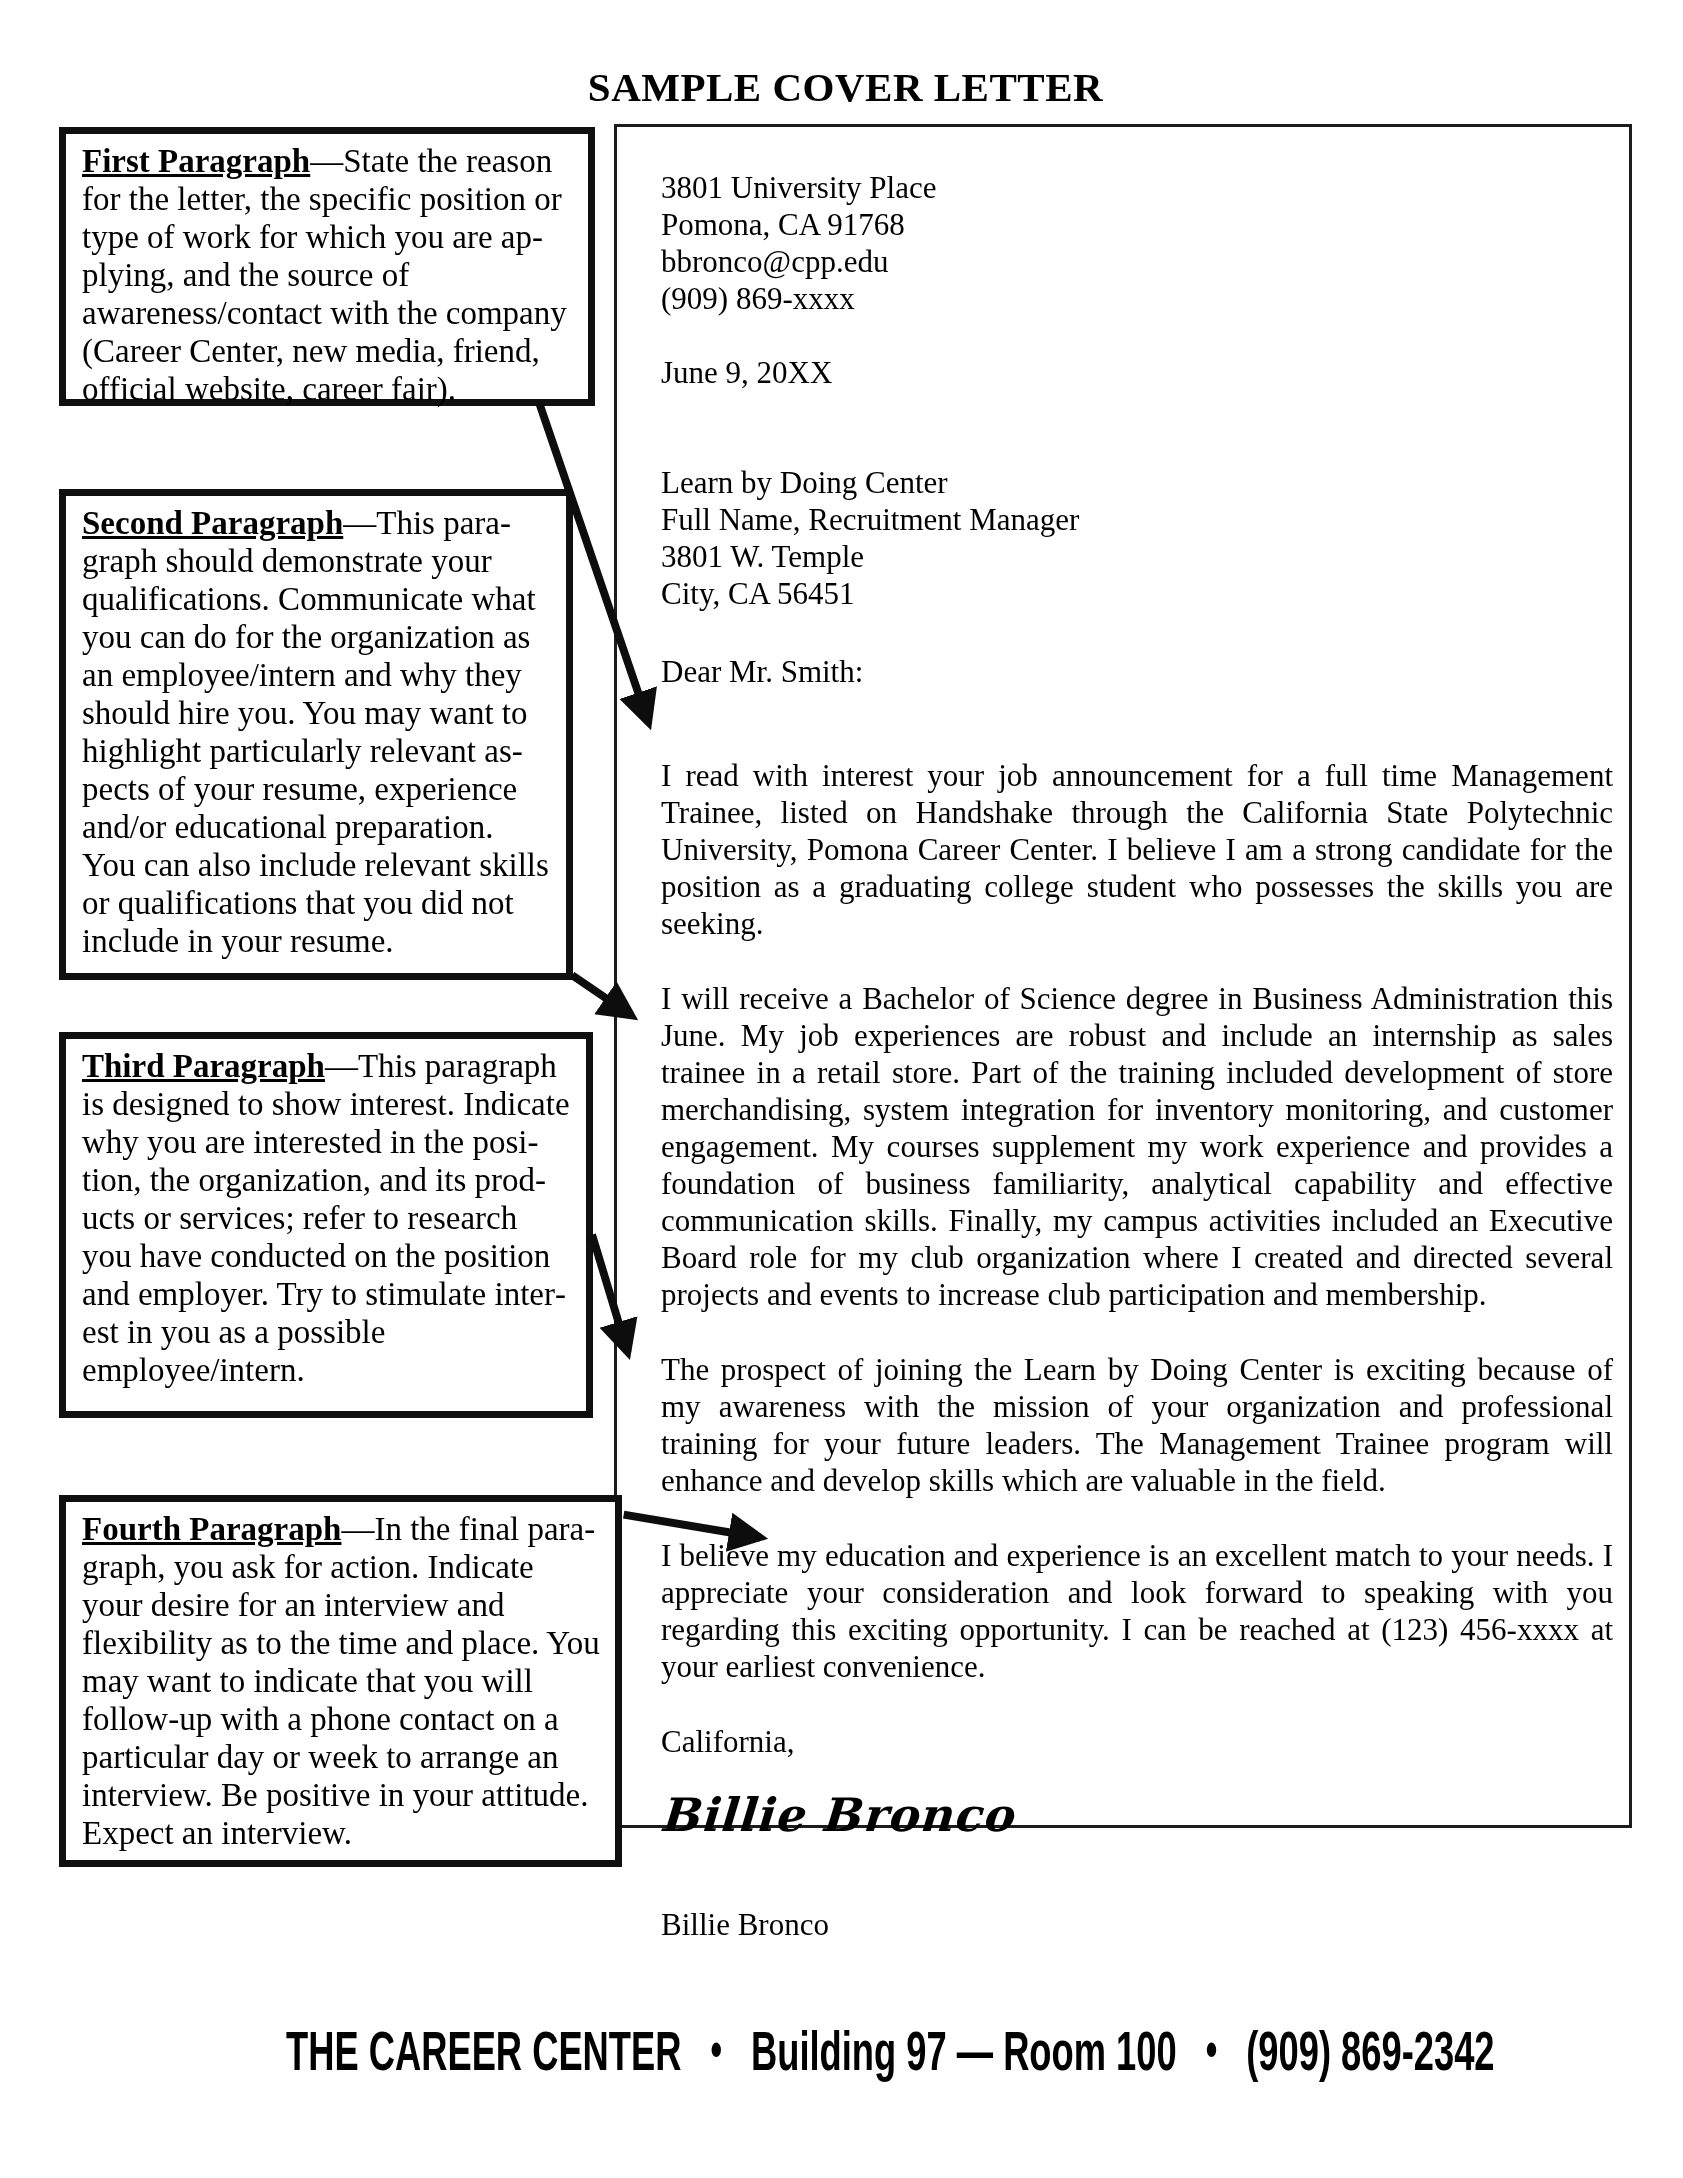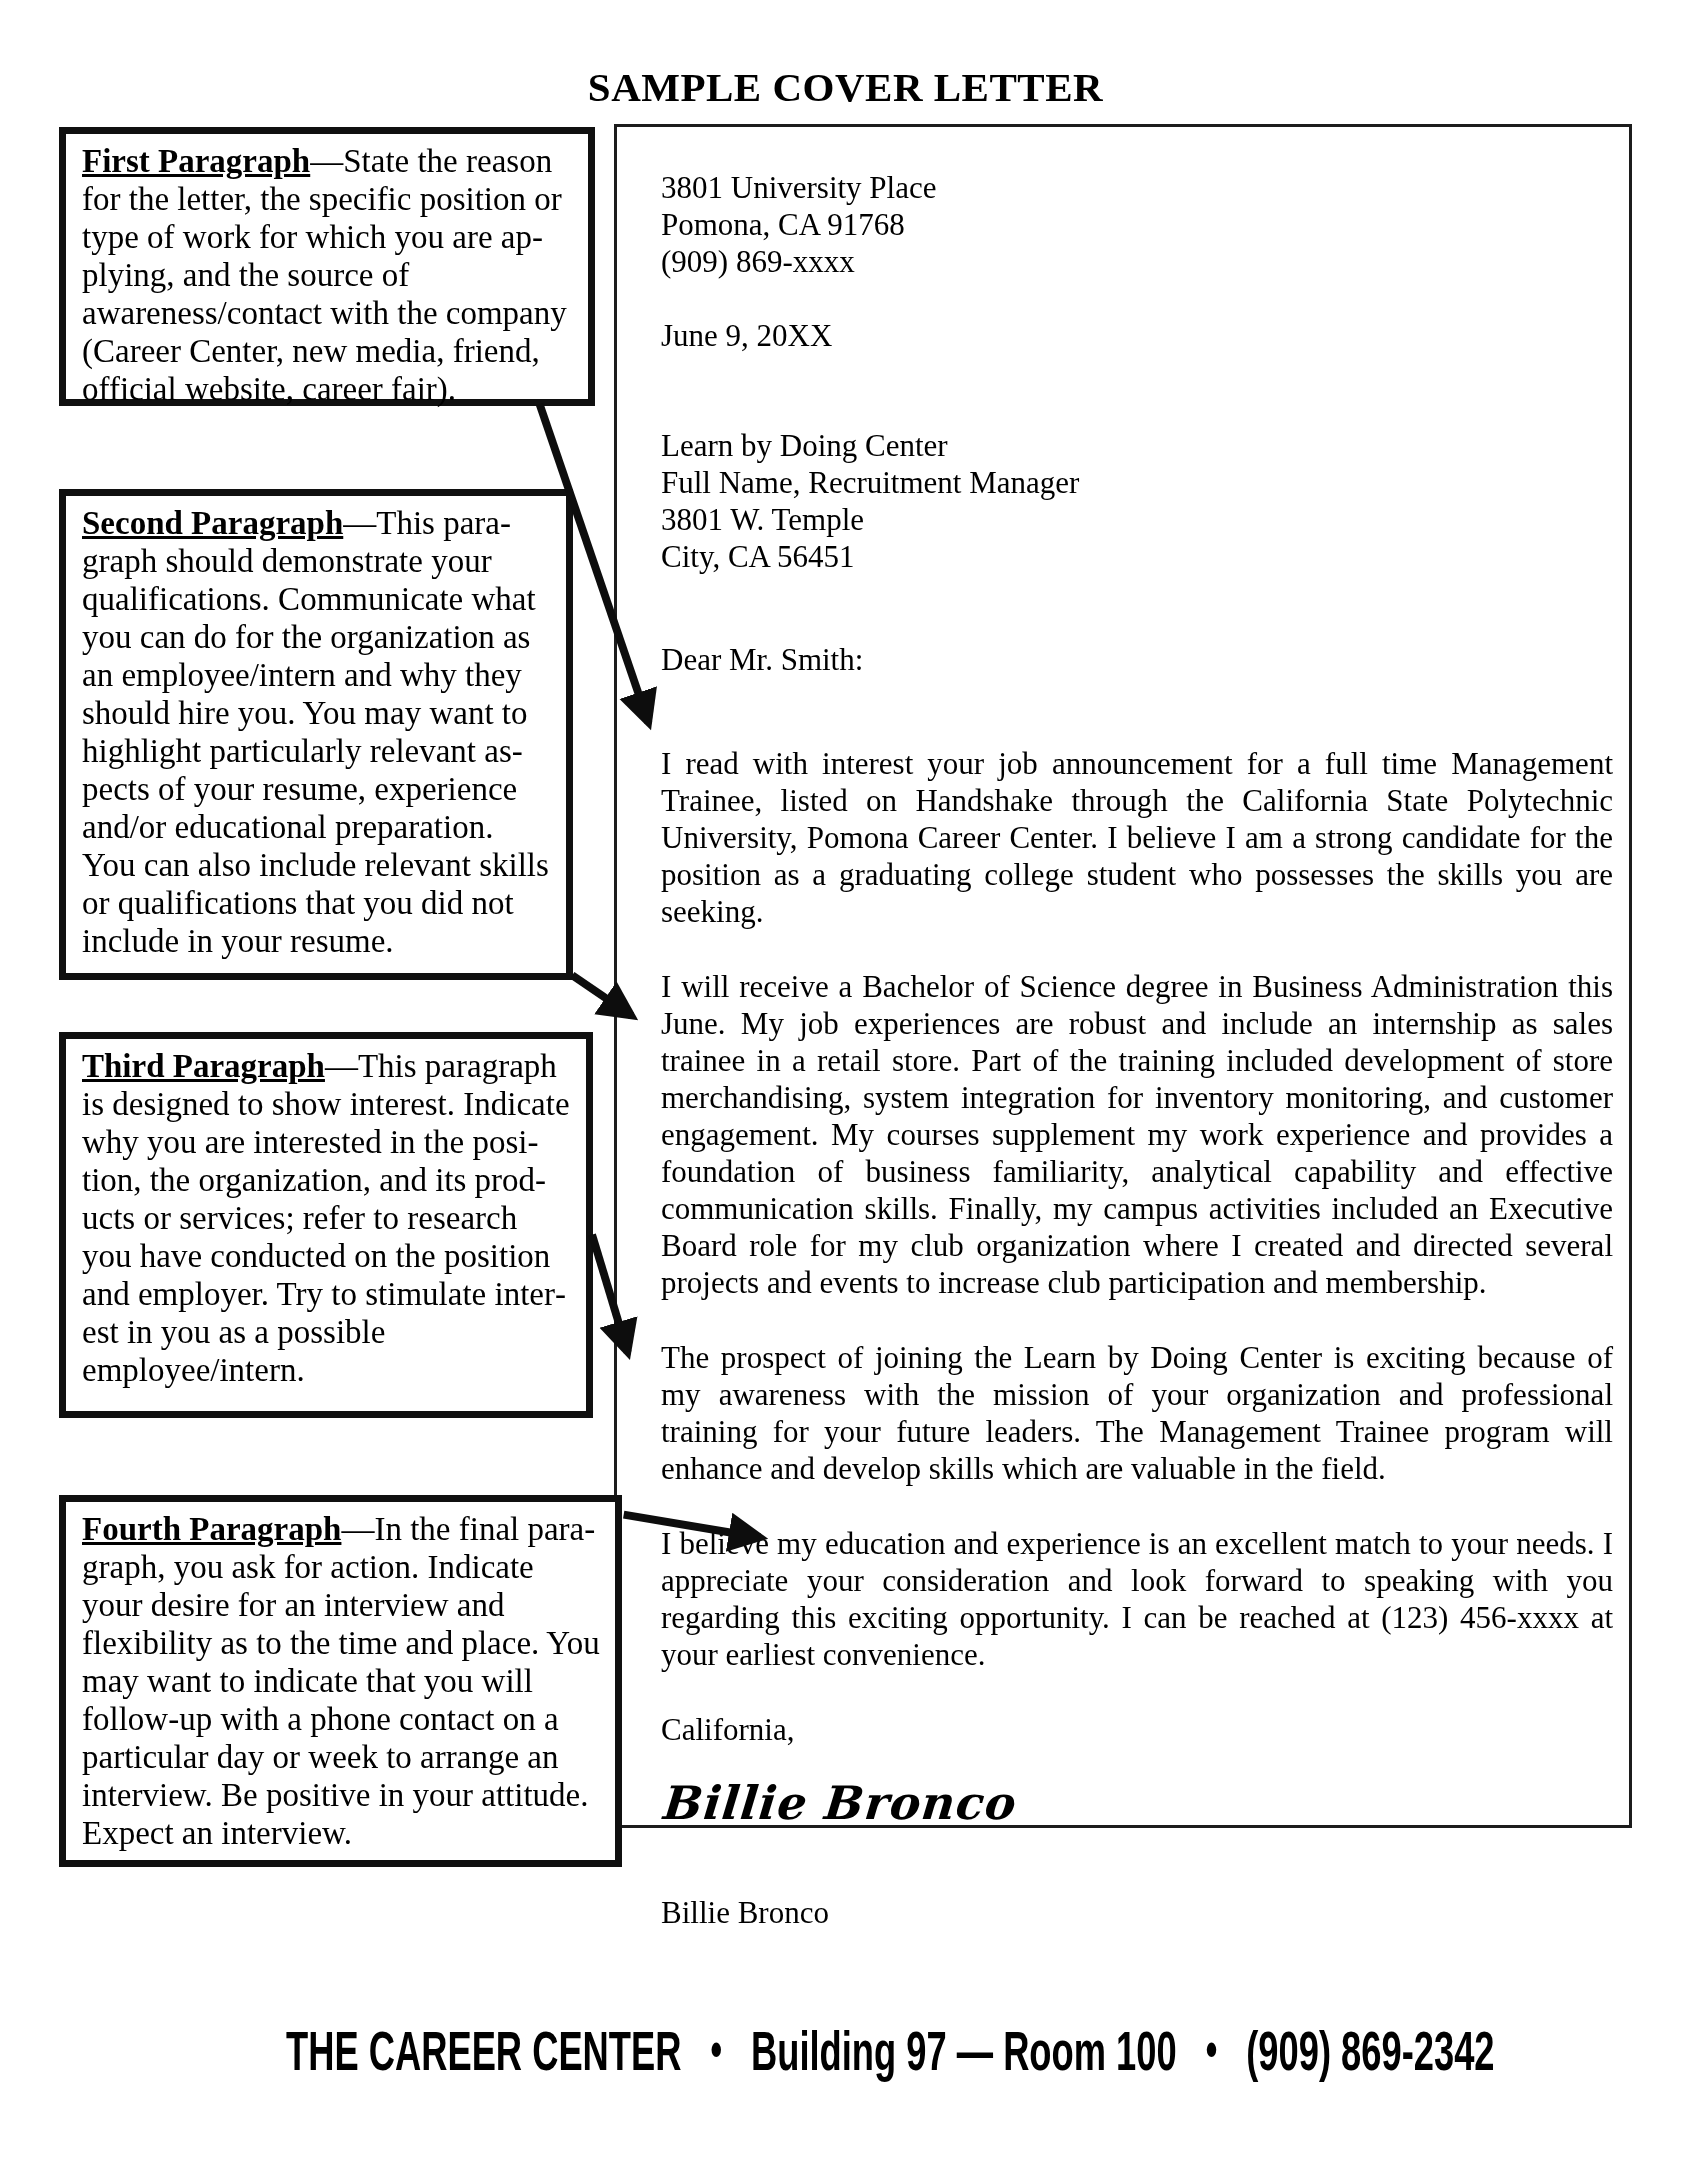--- a/index.html
+++ b/index.html
@@ -18,21 +18,21 @@
   .letter {
     position:absolute; left:614px; top:124px;
     width:1018px; height:1704px; box-sizing:border-box;
     border:3px solid #1c1c1c; background:#fff;
     padding:42px 16px 0 44px;
     font-size:31px; line-height:37px;
   }
   .block { margin:0; }
   .sender     { margin-bottom:37px; }
   .date       { margin-bottom:73px; }
-  .recipient  { margin-bottom:66px;font-family:Liberation Serif, serif; }
+  .recipient  { margin-bottom:41px;font-family:Liberation Serif, serif; }
   .salutation { margin-bottom:67px; }
   .para { margin:0 0 38px 0; text-align:justify; }
   .closing { margin:0 0 28px 0; }
   .signature {
     font-family:"DejaVu Serif", serif; font-style:italic; font-weight:bold;
     font-size:46px; line-height:55px; letter-spacing:1px;
     transform:skewX(-6deg); transform-origin:left bottom;
   }
   .typed-name { margin-top:63px; }
   
@@ -65,20 +65,21 @@
 <body>
 
 <div class="page">
 
   <h1 class="title">SAMPLE COVER LETTER</h1>
 
   <section class="letter">
     <div class="block sender">
       <div>3801 University Place</div>
       <div>Pomona, CA 91768</div>
+      <div>bbronco@cpp.edu</div>
       <div>(909) 869-xxxx</div>
     </div>
     <div class="block date">June 9, 20XX</div>
     <div class="block recipient">
       <div>Learn by Doing Center</div>
       <div>Full Name, Recruitment Manager</div>
       <div>3801 W. Temple</div>
       <div>City, CA 56451</div>
     </div>
     <div class="block salutation">Dear Mr. Smith:</div>

